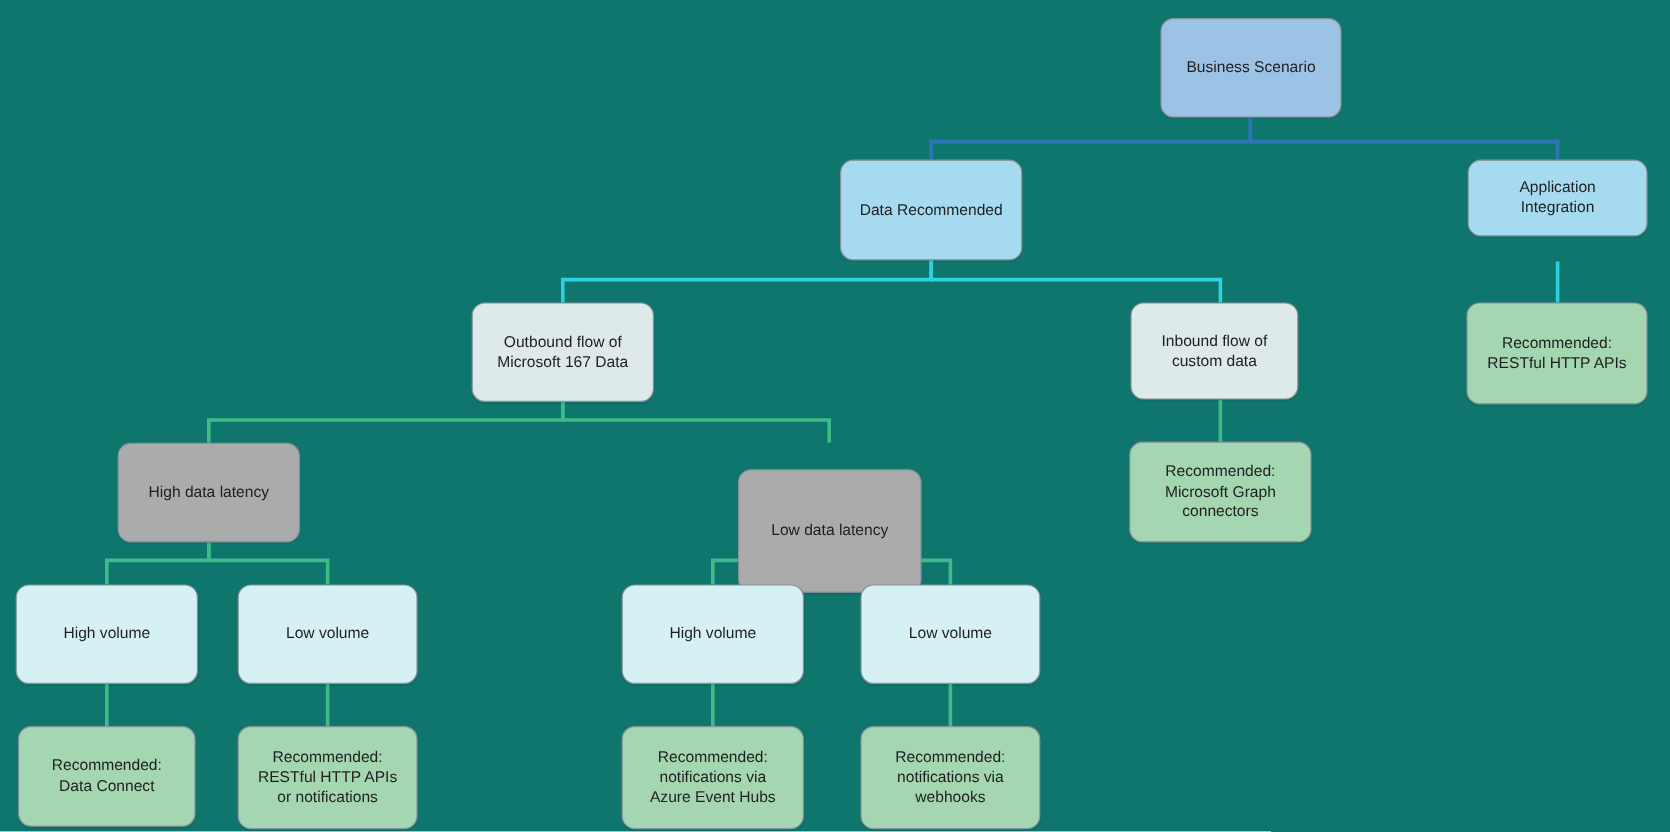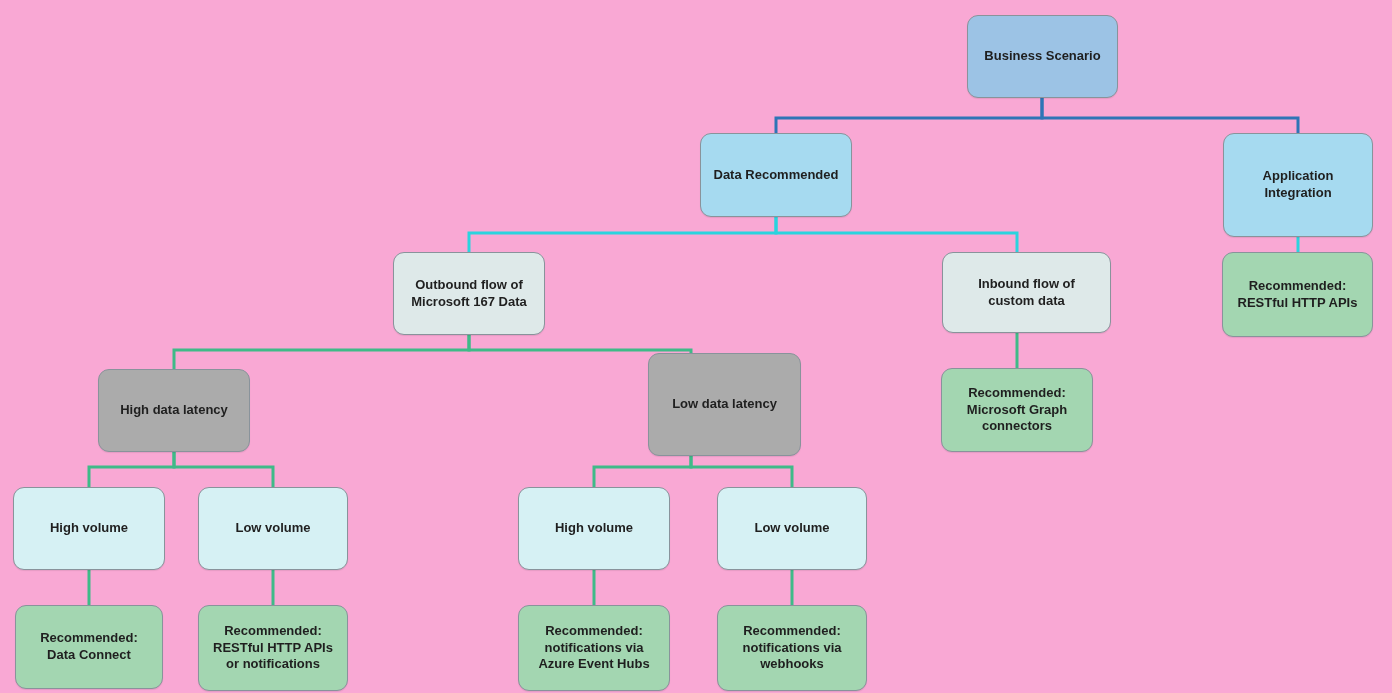--- a/index.html
+++ b/index.html
@@ -5,23 +5,22 @@
   html, body {
     margin: 0;
     padding: 0;
     background: #ffffff;
     font-family: "Liberation Sans", sans-serif;
   }
   .canvas {
     position: relative;
     width: 1392px;
     height: 693px;
-    background: #f9a8d4;
+    background: #0f766e;
     overflow: hidden;
-    font-weight: bold;
   }
   .edge-layer {
     position: absolute;
     left: 0;
     top: 0;
     width: 1392px;
     height: 693px;
   }
   .edge-layer polyline, .edge-layer line {
     fill: none;
@@ -75,39 +74,39 @@
     <polyline class="edge-green" points="89,570 89,605"></polyline>
     <polyline class="edge-green" points="273,570 273,605"></polyline>
     <polyline class="edge-green" points="594,570 594,605"></polyline>
     <polyline class="edge-green" points="792,570 792,605"></polyline>
   </svg>
 
   <div class="node node-root" style="left:967px; top:15px; width:151px; height:83px;">Business Scenario</div>
 
   <div class="node node-branch" style="left:700px; top:133px; width:152px; height:84px;">Data Recommended</div>
 
-  <div class="node node-branch" style="left:1223px; top:133px; width:150px; height:104px;">Application
+  <div class="node node-branch" style="left:1223px; top:133px; width:150px; height:64px;">Application
 Integration</div>
 
   <div class="node node-flow" style="left:393px; top:252px; width:152px; height:83px;">Outbound flow of
 Microsoft 167 Data</div>
 
-  <div class="node node-flow" style="left:942px; top:252px; width:169px; height:81px;">Inbound flow of
+  <div class="node node-flow" style="left:942px; top:252px; width:140px; height:81px;">Inbound flow of
 custom data</div>
 
   <div class="node node-recommended" style="left:1222px; top:252px; width:151px; height:85px;">Recommended:
 RESTful HTTP APIs</div>
 
   <div class="node node-recommended" style="left:941px; top:368px; width:152px; height:84px;">Recommended:
 Microsoft Graph
 connectors</div>
 
   <div class="node node-latency" style="left:98px; top:369px; width:152px; height:83px;">High data latency</div>
 
-  <div class="node node-latency" style="left:615px; top:353px; width:153px; height:103px;margin-left:33px;">Low data latency</div>
+  <div class="node node-latency" style="left:615px; top:391px; width:153px; height:103px;">Low data latency</div>
 
   <div class="node node-volume" style="left:13px; top:487px; width:152px; height:83px;">High volume</div>
 
   <div class="node node-volume" style="left:198px; top:487px; width:150px; height:83px;">Low volume</div>
 
   <div class="node node-volume" style="left:518px; top:487px; width:152px; height:83px;">High volume</div>
 
   <div class="node node-volume" style="left:717px; top:487px; width:150px; height:83px;">Low volume</div>
 
   <div class="node node-recommended" style="left:15px; top:605px; width:148px; height:84px;">Recommended:

